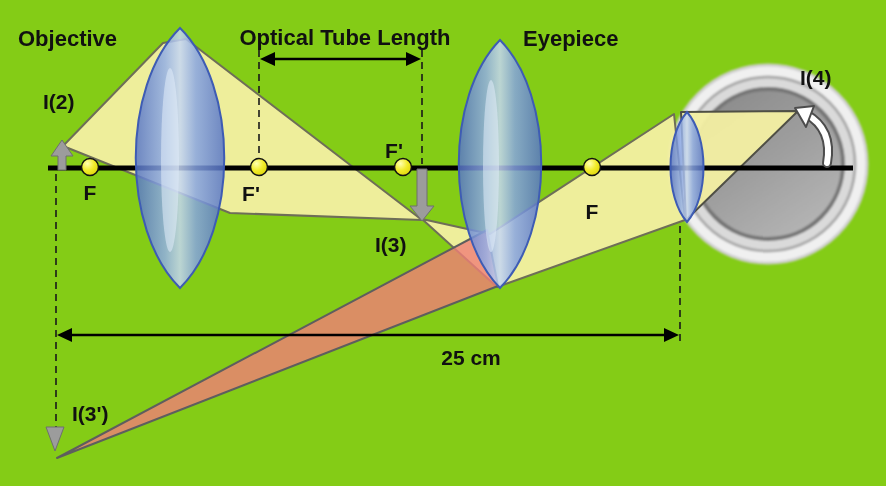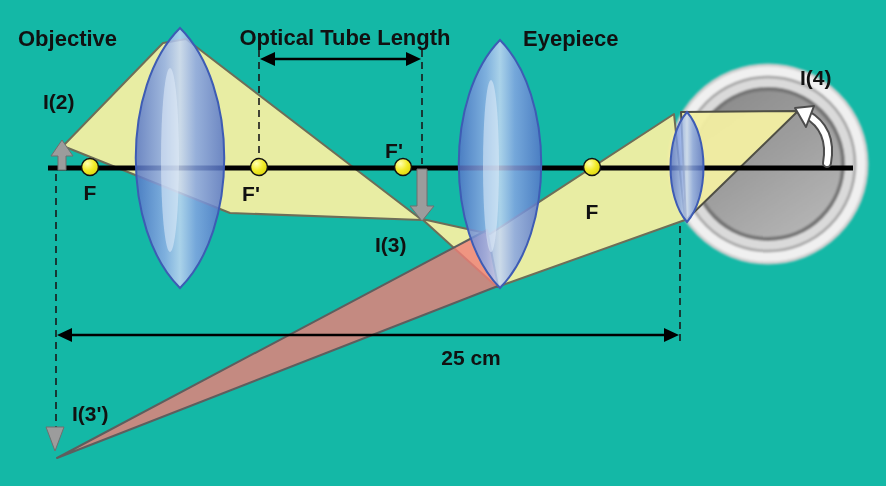--- a/index.html
+++ b/index.html
@@ -1,16 +1,16 @@
 <!DOCTYPE html>
 <html><head>
 <meta charset="utf-8">
 <style>
   html,body{margin:0;padding:0;background:#fff;}
-  .stage{position:relative;width:886px;height:486px;background:#14b8a6;overflow:hidden;}
+  .stage{position:relative;width:886px;height:486px;background:#84cc16;overflow:hidden;}
   svg{display:block;}
   text{font-family:"Liberation Sans","DejaVu Sans",sans-serif;font-weight:bold;fill:#111;}
   .lbl{font-size:21px;}
   .lbl-big{font-size:22px;}
 </style>
 </head>
 <body>
 
 <div class="stage">
 <svg width="886" height="486" viewBox="0 0 886 486">

